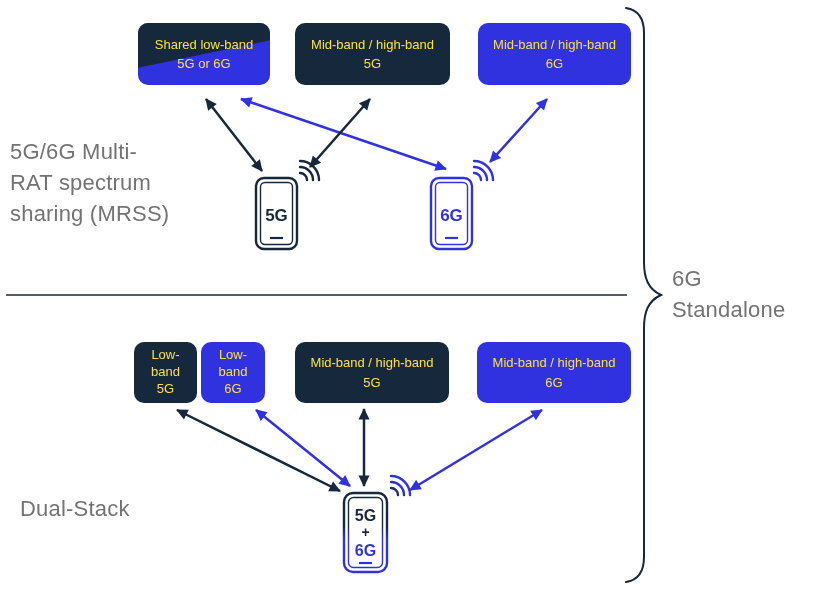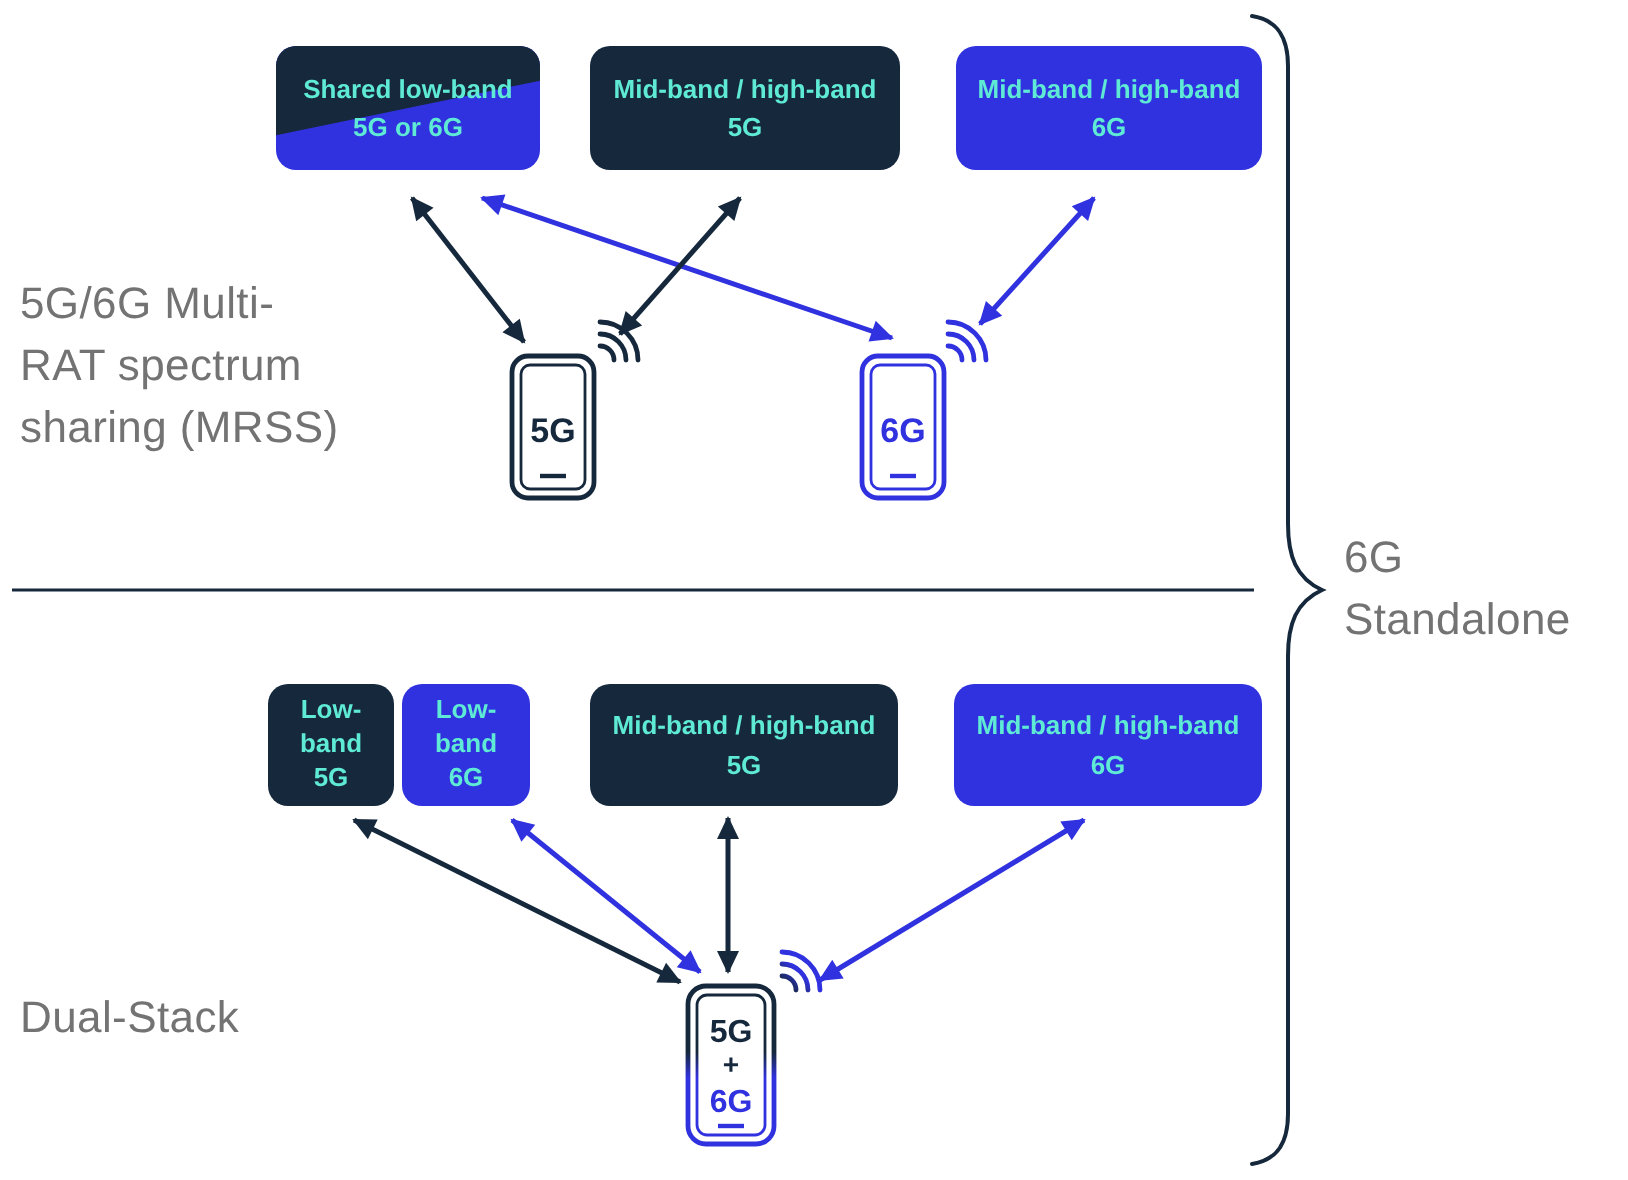--- a/index.html
+++ b/index.html
@@ -2,39 +2,39 @@
 <html><head>
 <meta charset="utf-8">
 <style>
   html,body{margin:0;padding:0;background:#fff;}
   .canvas{
     position:relative;width:814px;height:590px;background:#fff;
     font-family:"Liberation Sans",sans-serif;overflow:hidden;
   }
   .gfx{position:absolute;left:0;top:0;width:814px;height:590px;}
   .band-box{
-    position:absolute;border-radius:10px;color:#5eead4;
+    position:absolute;border-radius:10px;color:#fde047;
     display:flex;align-items:center;justify-content:center;text-align:center;
-    font-size:13px;font-weight:700;line-height:1.5;
+    font-size:13px;font-weight:400;line-height:1.5;
   }
   .band-box span{position:relative;z-index:1;white-space:pre-line;}
   .style-navy{background:#16283C;}
   .style-blue{background:#3132DF;}
   .style-split{background:#3132DF;overflow:hidden;}
   .style-split .diag{
     position:absolute;inset:0;background:#16283C;
     clip-path:polygon(0 0,100% 0,100% 28%,0 72%);
   }
   .small-box{line-height:1.3;}
   .side-title{
     position:absolute;color:#737373;font-size:22px;line-height:31px;
     font-weight:500;white-space:pre-line;letter-spacing:0.2px;
   }
   #mrss-title{left:10px;top:136px;}
-  #dual-title{left:10px;top:493px;}
+  #dual-title{left:20px;top:493px;}
   #standalone-title{left:672px;top:263px;}
   #box-shared{left:138px;top:23px;width:132px;height:62px;}
   #box-mid5g-top{left:295px;top:23px;width:155px;height:62px;}
   #box-mid6g-top{left:478px;top:23px;width:153px;height:62px;}
   #box-low5g{left:134px;top:342px;width:63px;height:61px;}
   #box-low6g{left:201px;top:342px;width:64px;height:61px;}
   #box-mid5g-bot{left:295px;top:342px;width:154px;height:61px;}
   #box-mid6g-bot{left:477px;top:342px;width:154px;height:61px;}
   .phone-label{font-family:"Liberation Sans",sans-serif;font-weight:bold;}
 </style>

